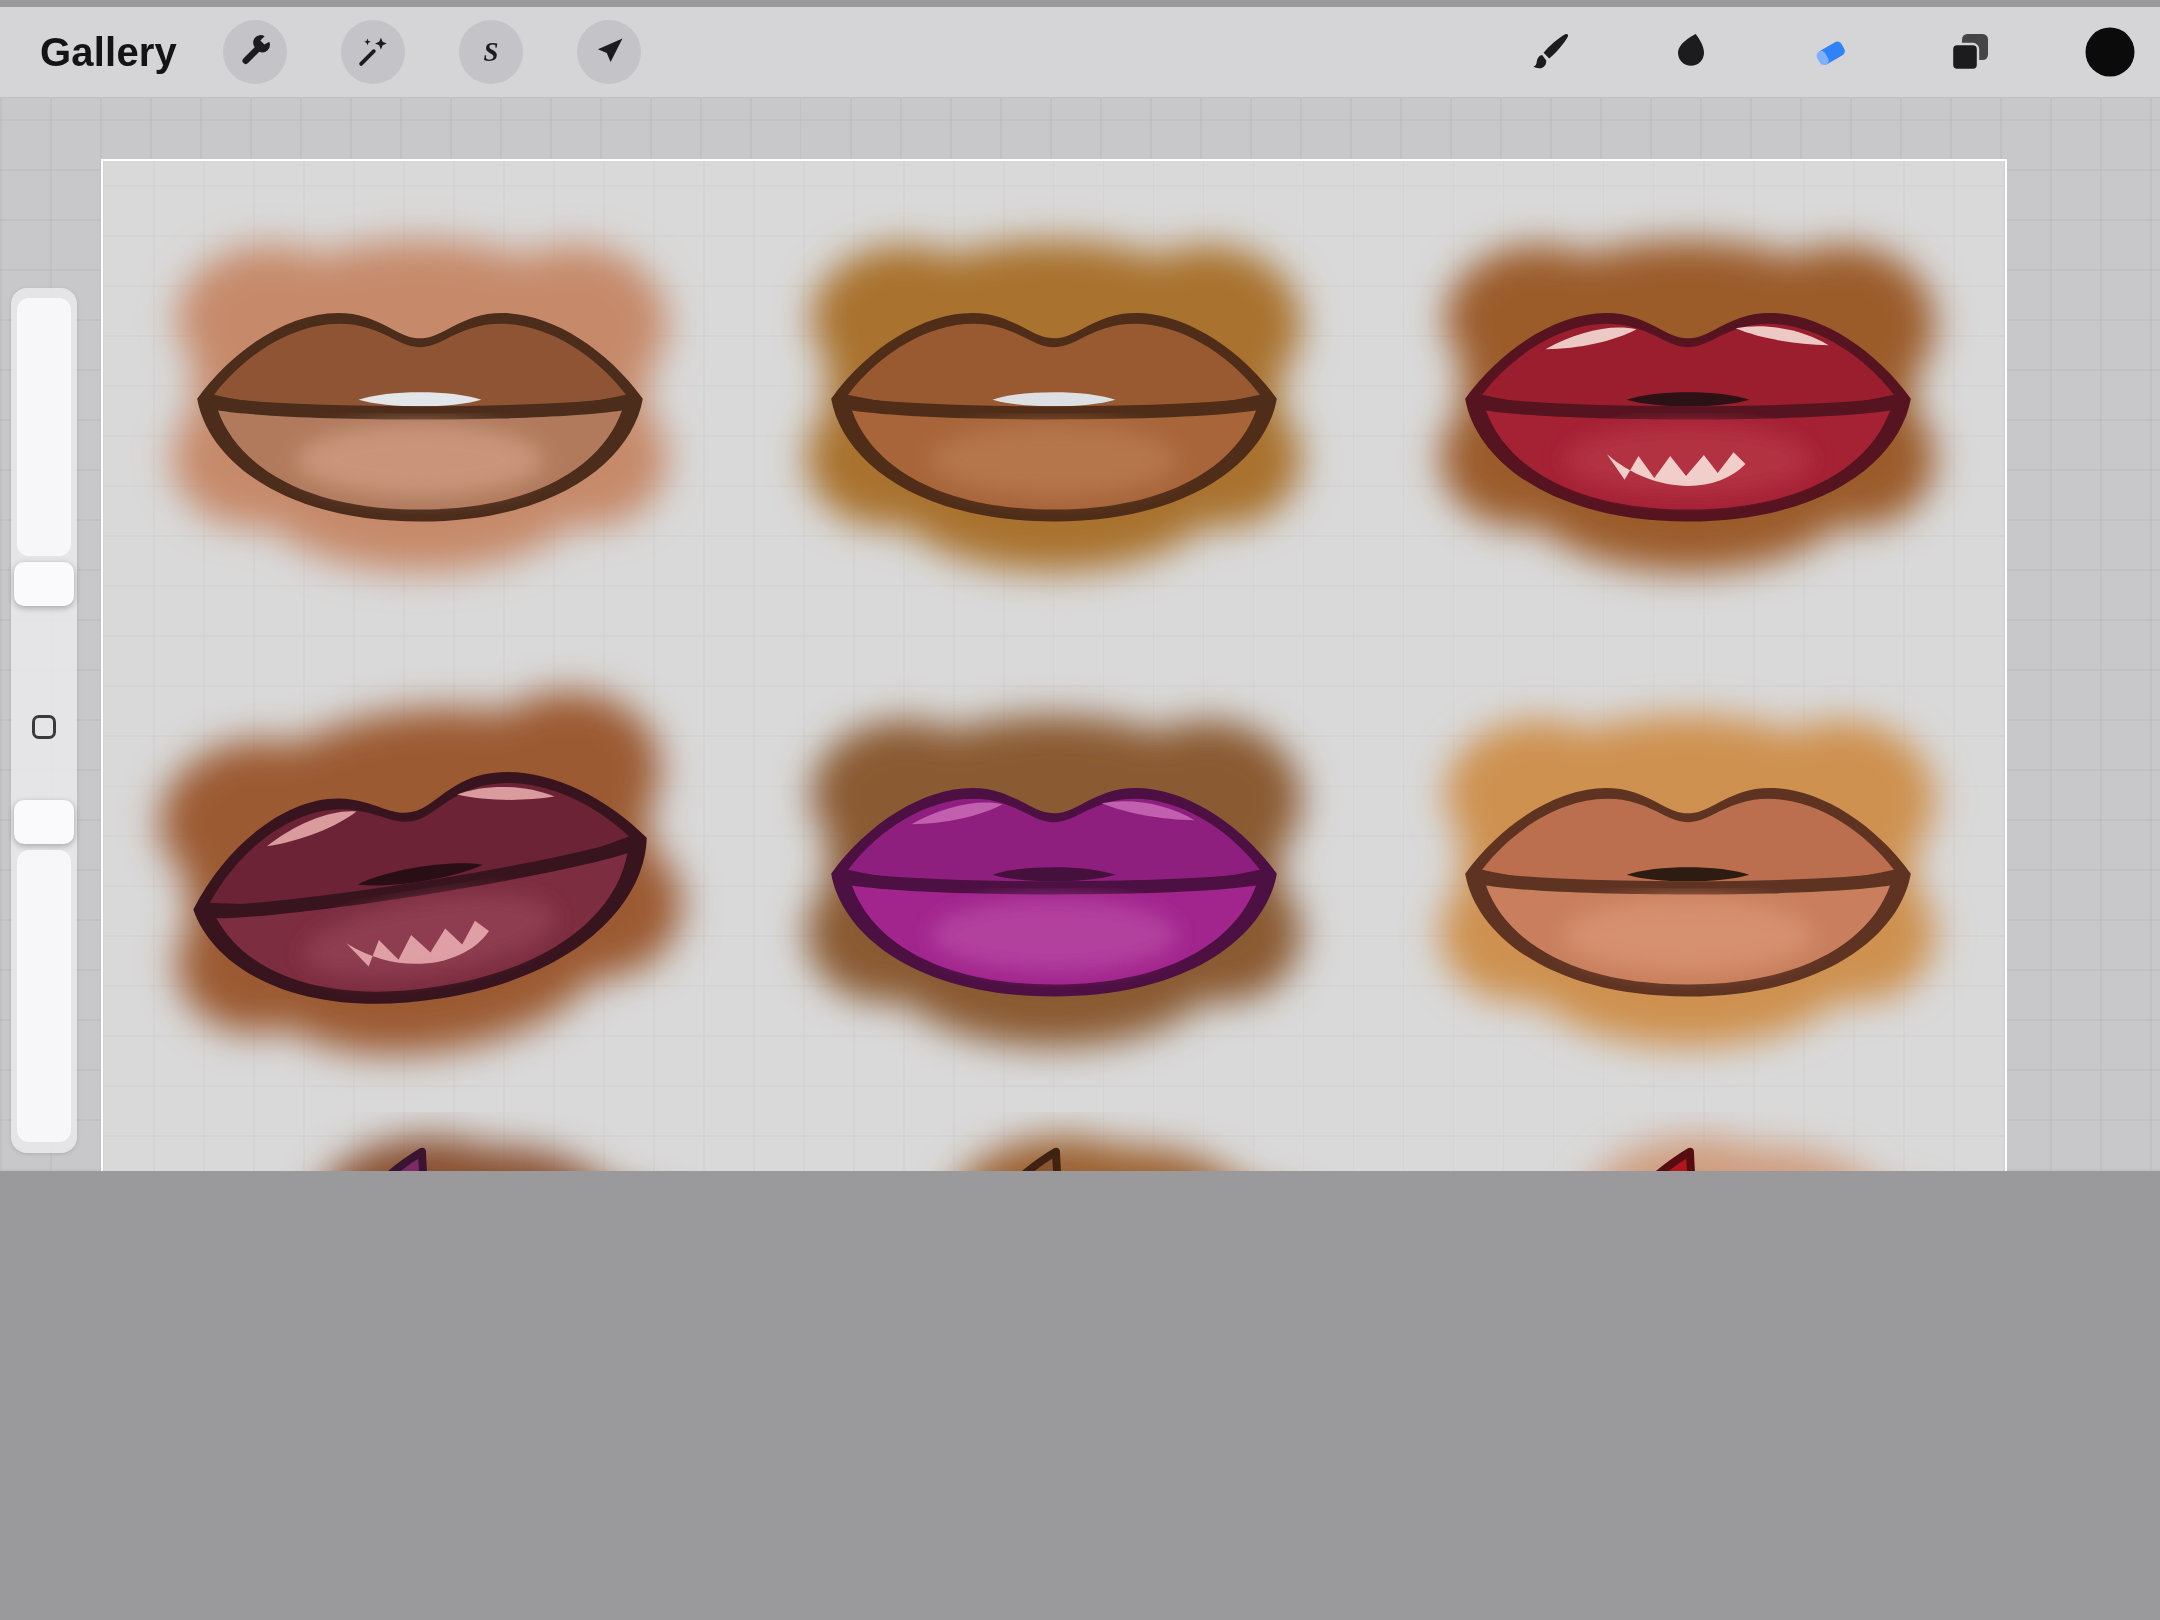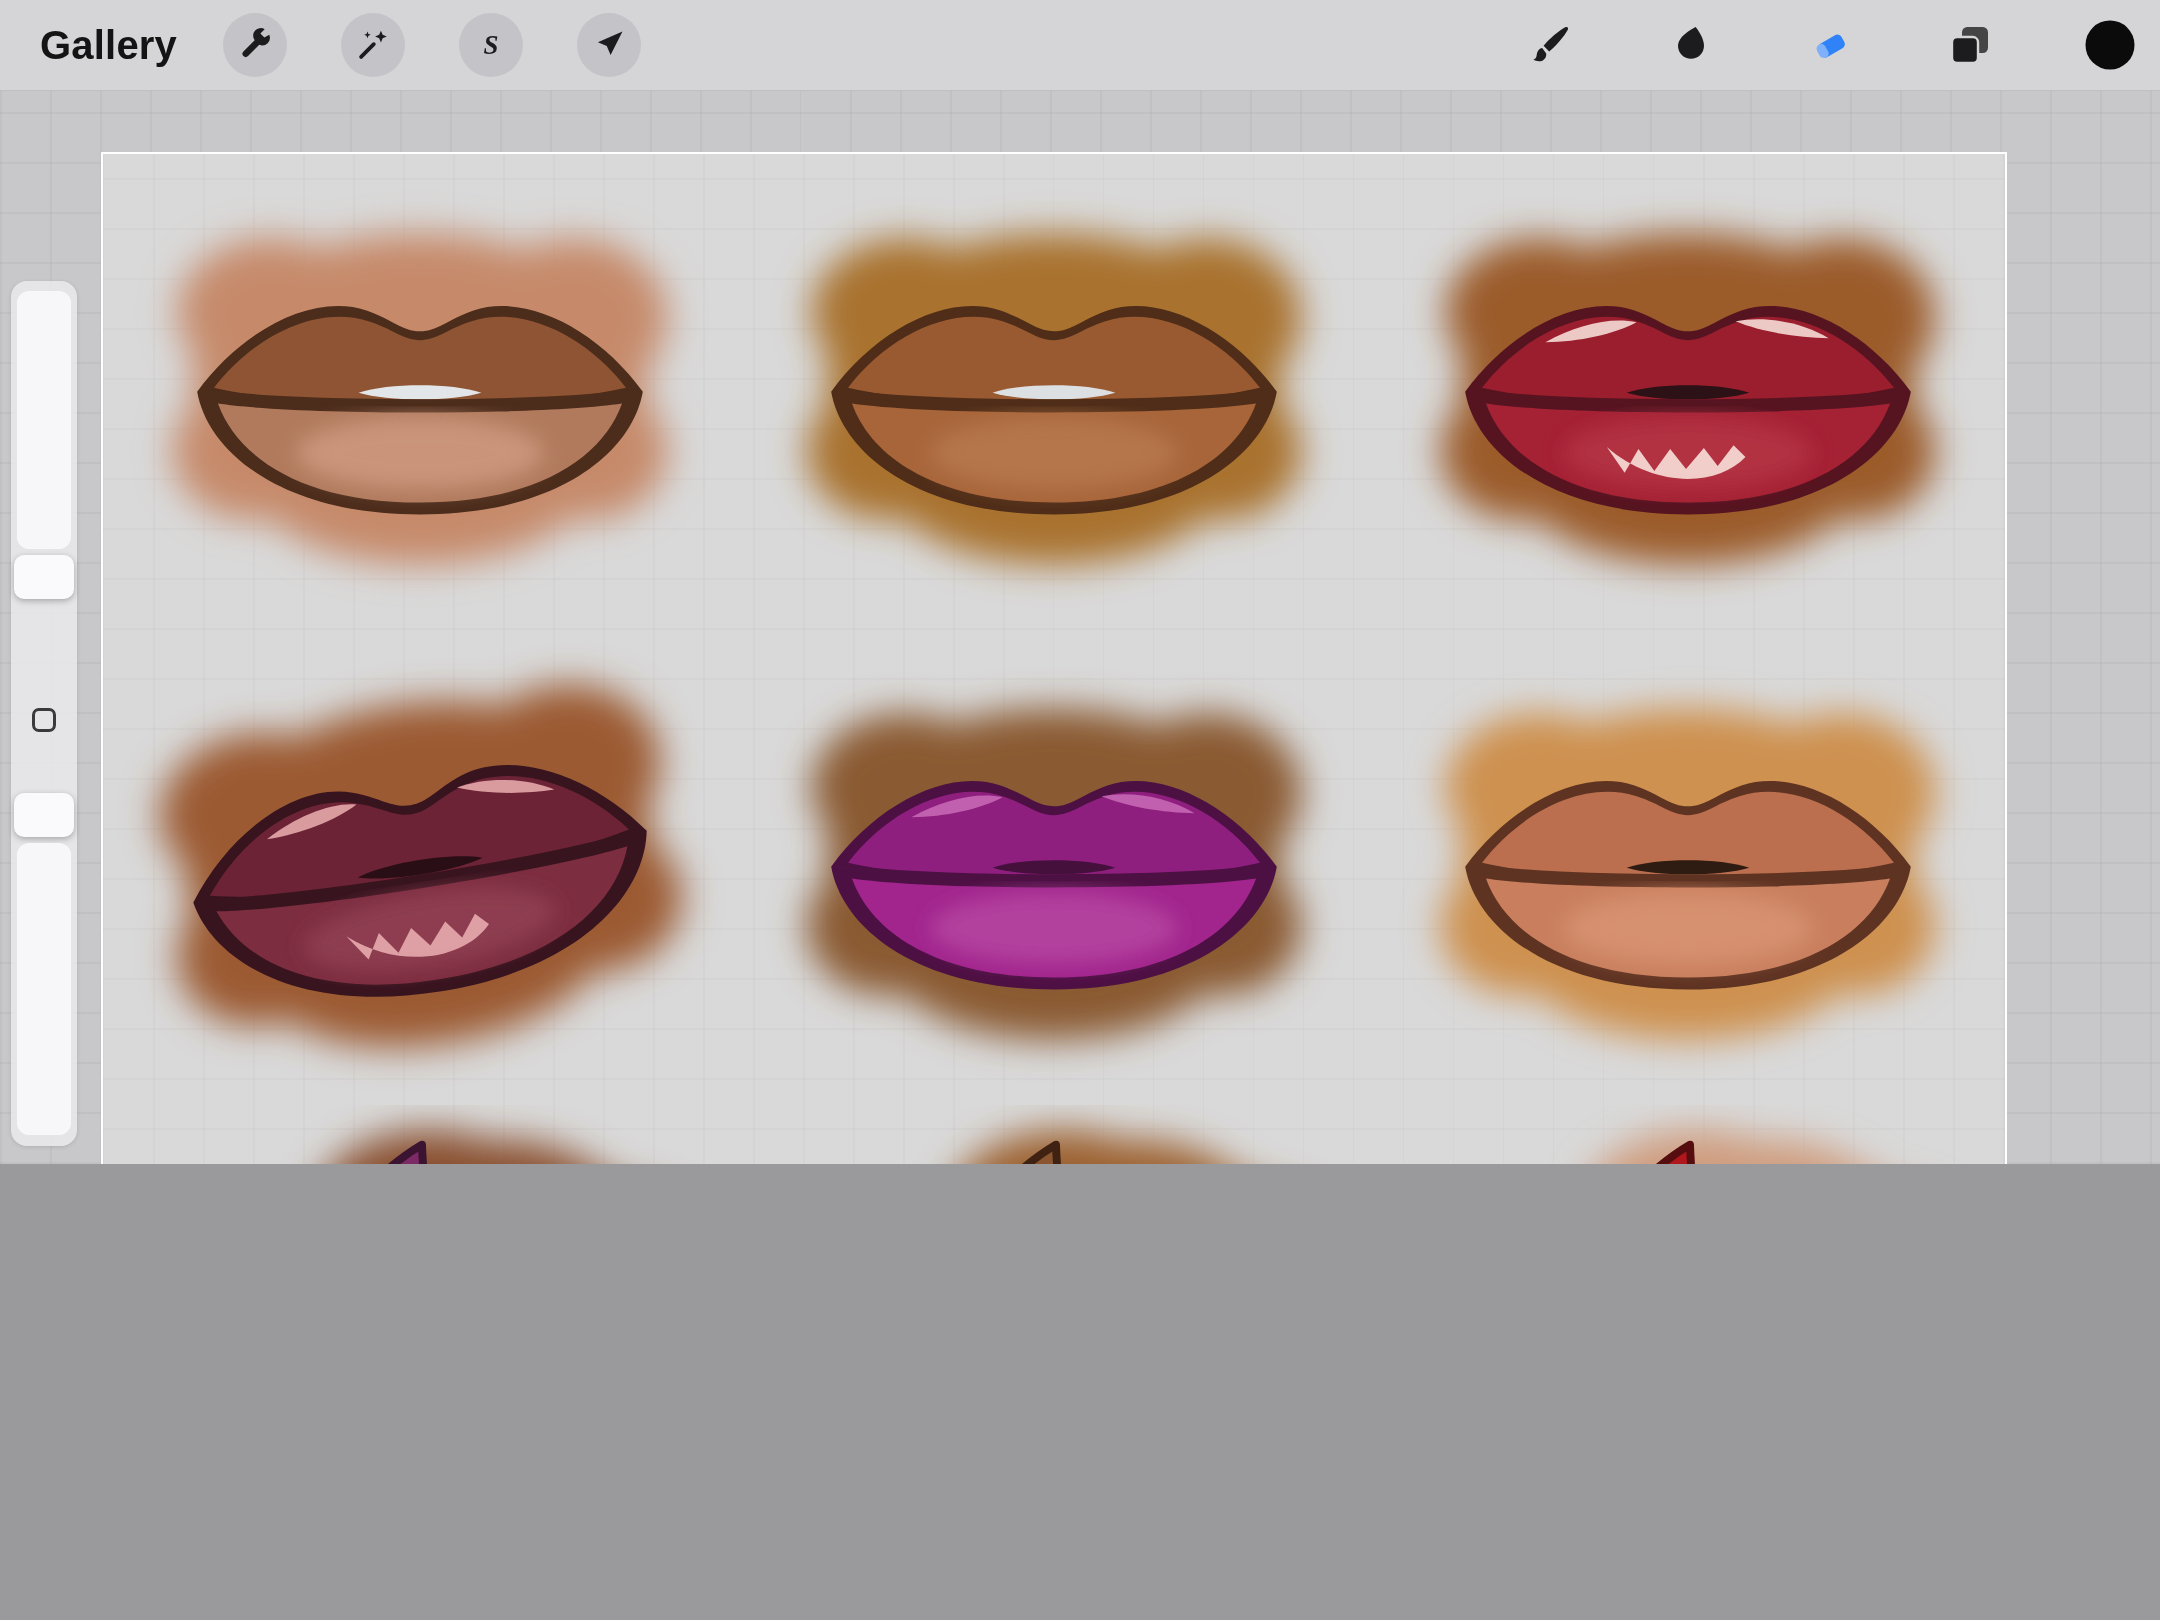--- a/index.html
+++ b/index.html
@@ -3,21 +3,21 @@
 <meta charset="utf-8">
 <style>
   html,body{margin:0;padding:0;background:#9a9a9c;}
   .screen{
     position:relative;width:2160px;height:1164px;overflow:hidden;
     background:#c8c8ca;
     background-image:
       repeating-linear-gradient(0deg, rgba(0,0,0,0.035) 0 1.5px, transparent 1.5px 50px),
       repeating-linear-gradient(90deg, rgba(0,0,0,0.035) 0 1.5px, transparent 1.5px 50px);
     font-family:"Liberation Sans", sans-serif;
-    -webkit-user-select:none;user-select:none;
+    -webkit-user-select:none;user-select:none;margin-top:7px;
   }
   
   .topbar{
     position:absolute;top:0;left:0;right:0;height:90px;z-index:20;
     background:#d5d5d7;border-bottom:1px solid rgba(0,0,0,0.10);
     display:flex;align-items:center;
   }
   .gallery-btn{
     margin-left:40px;font-size:40px;font-weight:600;color:#141414;
     letter-spacing:0.2px;cursor:pointer;background:none;border:none;

